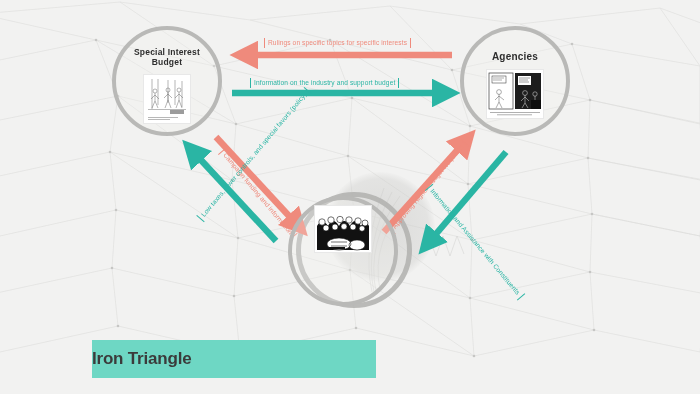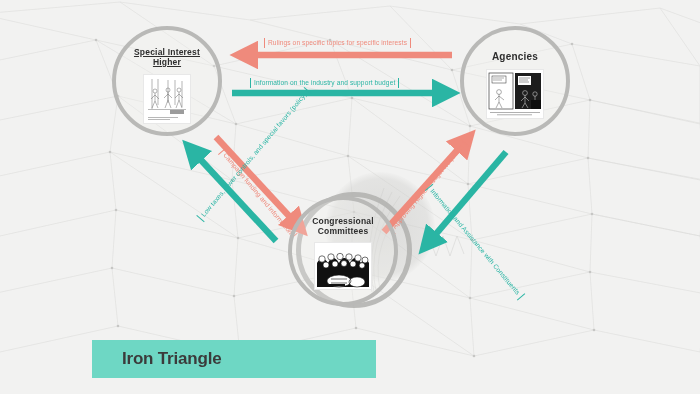--- a/index.html
+++ b/index.html
@@ -33,21 +33,21 @@
   .thumb{
     background:#fff;
     border:1px solid #e8e8e8;
     overflow:hidden;
     position:relative;
   }
   .thumb svg{display:block;}
 
   
   #n-sig{left:112px;top:26px;width:110px;height:110px;}
-  #n-sig .node-title{font-size:8.5px;margin-top:18px;text-decoration:underline;}
+  #n-sig .node-title{font-size:8.5px;margin-top:18px;}
   #n-sig .thumb{width:46px;height:48px;margin-top:6px;}
 
   
   #n-agc{left:460px;top:26px;width:110px;height:110px;}
   #n-agc .node-title{font-size:10px;margin-top:21px;}
   #n-agc .thumb{width:56px;height:48px;margin-top:6px;}
 
   
   #n-cc{left:288px;top:196px;width:110px;height:110px;}
   #n-cc .node-title{font-size:8.5px;margin-top:17px;}
@@ -86,21 +86,21 @@
   #lbl-assist{left:429px;top:182px;transform:rotate(50deg);transform-origin:left center;}
 
   
   #banner{
     position:absolute;left:92px;top:340px;width:284px;height:38px;
     background:#6ed7c4;
     display:flex;align-items:center;
   }
   #banner span{
     font-size:17px;font-weight:bold;color:#3b3b3b;
-    margin-left:30px;letter-spacing:-.2px;
+    margin-left:0;letter-spacing:-.2px;
     font-family:"Liberation Sans", sans-serif;
   }
 </style>
 </head>
 <body>
 
 <svg class="net" viewBox="0 0 700 394" preserveAspectRatio="none">
   <g stroke="#dcdcda" stroke-width="0.6" fill="none" opacity="0.95">
     <path d="M-20 14 L120 2 L250 20 L390 6 L520 24 L660 8 L720 30"></path>
     <path d="M-10 62 L96 40 L214 66 L330 40 L452 70 L572 44 L700 66"></path>
@@ -192,21 +192,21 @@
 <div class="lbl salmon" id="lbl-rulings">Rulings on specific topics for specific interests</div>
 <div class="lbl teal" id="lbl-info-ind">Information on the industry and support budget</div>
 <div class="lbl salmon" id="lbl-campaign">Campaign funding and information</div>
 <div class="lbl teal" id="lbl-lowtax">Low taxes, fewer controls, and special favors (policy)</div>
 <div class="lbl salmon" id="lbl-approving">Approving Higher Budget Requests</div>
 <div class="lbl teal" id="lbl-assist">Information and Assistance with Constituents</div>
 
 <div class="node" id="n-sig">
   <div class="node-title">
     <div>Special Interest</div>
-    <div>Higher</div>
+    <div>Budget</div>
   </div>
   <div class="thumb">
     <svg width="46" height="48" viewBox="0 0 46 48">
       <rect width="46" height="48" fill="#fff"></rect>
       <g stroke="#6a6a6a" stroke-width="0.5" fill="none">
         <line x1="8" y1="4" x2="8" y2="34"></line>
         <line x1="14" y1="4" x2="14" y2="30"></line>
         <line x1="24" y1="5" x2="24" y2="28"></line>
         <line x1="31" y1="5" x2="31" y2="30"></line>
         <line x1="38" y1="6" x2="38" y2="32"></line>
@@ -280,24 +280,20 @@
       <rect x="44" y="30" width="10" height="9" fill="#0d0d0d"></rect>
       <g fill="#8e8e8e">
         <rect x="3" y="42" width="50" height="0.7"></rect>
         <rect x="10" y="44.5" width="35" height="0.7"></rect>
       </g>
     </svg>
   </div>
 </div>
 
 <div class="node" id="n-cc">
-  <div class="node-title">
-    <div>Congressional</div>
-    <div>Committees</div>
-  </div>
   <div class="thumb">
     <svg width="56" height="46" viewBox="0 0 56 46">
       <rect width="56" height="46" fill="#fff"></rect>
       <g fill="#111">
         <path d="M2 20 q5 -9 11 0 q5 -10 11 0 q5 -10 11 0 q5 -10 11 0 q4 -8 8 0 L54 44 L2 44 z"></path>
       </g>
       <g fill="#fff" stroke="#111" stroke-width="0.6">
         <circle cx="7" cy="16" r="3.2"></circle>
           <circle cx="16" cy="14" r="3.2"></circle>
         <circle cx="25" cy="13.5" r="3.2"></circle>

